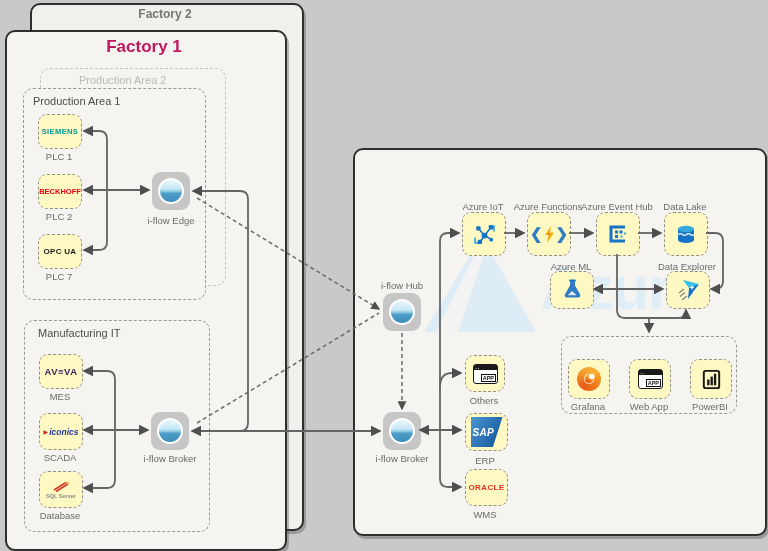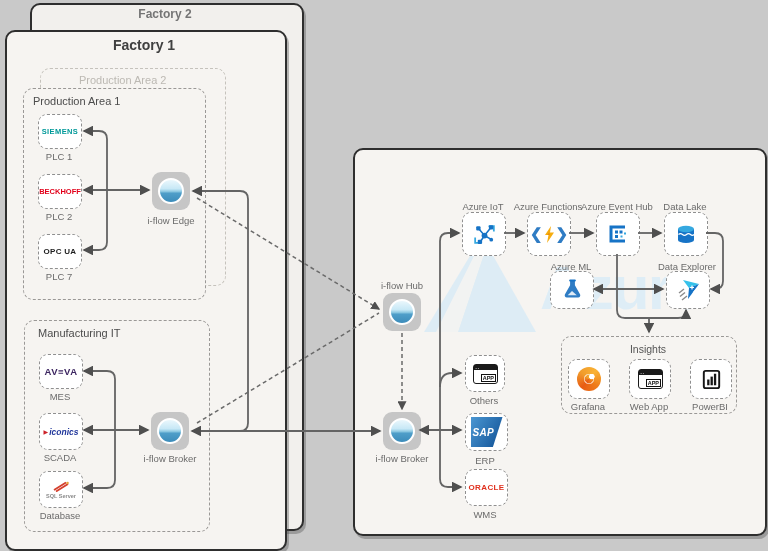--- a/index.html
+++ b/index.html
@@ -1,24 +1,24 @@
 <!DOCTYPE html>
 <html><head>
 <meta charset="utf-8">
 <style>
   html,body{margin:0;padding:0;background:#c9c9c9;font-family:"Liberation Sans",sans-serif;}
   #canvas{position:relative;width:768px;height:551px;background:#c9c9c9;overflow:hidden;}
   .abs{position:absolute;}
   .card{position:absolute;background:#f6f4f1;border:2px solid #2e2e2e;border-radius:10px;box-shadow:2px 3px 0 rgba(70,70,70,.35);}
-  .card-title{position:absolute;font-weight:bold;font-size:14px;color:#404040;text-align:center;}
+  .card-title{position:absolute;font-weight:bold;font-size:17px;color:#be185d;text-align:center;}
   .region{position:absolute;border:1.5px dashed #9a9896;border-radius:10px;background:transparent;}
   .region.opaque{background:#f6f4f1;}
   .region-label{position:absolute;font-size:11px;color:#4c4c4c;}
   .region-label.ghost{color:#bcb9b3;}
-  .node{position:absolute;background:#ffffff;border:1.4px dashed #8f8f8f;border-radius:9px;display:flex;align-items:center;justify-content:center;flex-direction:column;}
+  .node{position:absolute;background:#fef9c3;border:1.4px dashed #8f8f8f;border-radius:9px;display:flex;align-items:center;justify-content:center;flex-direction:column;}
   .node-label{position:absolute;font-size:9.5px;color:#6b6b6b;text-align:center;white-space:nowrap;}
   .ibox{position:absolute;width:38px;height:38px;background:#c6c6c6;border-radius:9px;display:flex;align-items:center;justify-content:center;}
   .sphere{width:26px;height:26px;border-radius:50%;border:2.5px solid #fff;box-sizing:border-box;
     background:linear-gradient(180deg,#eaf7fc 0%,#c7e8f6 40%,#8ec9e2 52%,#4f9ec9 60%,#3c8cba 100%);}
   .logo-txt{font-weight:bold;white-space:nowrap;}
   .siemens{color:#009999;font-size:7.5px;letter-spacing:.4px;}
   .beckhoff{color:#e2001a;font-size:7.5px;}
   .opcua{color:#1d1d1d;font-size:8px;letter-spacing:.3px;}
   .aveva{color:#3c2560;font-size:9.5px;letter-spacing:.5px;}
   .iconics{color:#21379b;font-size:8.5px;font-style:italic;font-weight:800;}
@@ -187,21 +187,20 @@
   <div class="node z6" style="left:666px;top:271px;width:42px;height:36px;">
     <svg width="27" height="26" viewBox="0 0 27 26">
       <path d="M4,16 l5,-4 M5,19.5 l5,-4 M7,23 l5,-4" stroke="#8a8a8a" stroke-width="1.4" fill="none"></path>
       <polygon points="8,3 24,7 14,11" fill="#35c1ea"></polygon>
       <polygon points="14,11 24,7 13,22" fill="#1673c6"></polygon>
       <path d="M17,8.5 v4 M15,10.5 h4 M20,13 v3 M18.5,14.5 h3" stroke="#fff" stroke-width="1.2"></path>
     </svg>
   </div>
 
   <div class="region z5" style="left:561px;top:336px;width:174px;height:76px;"></div>
-  <div class="node-label z6" style="left:561px;top:343px;width:174px;font-size:10.5px;color:#555;">Insights</div>
 
   <div class="node z6" style="left:568px;top:359px;width:40px;height:38px;">
     <div class="grafana"></div>
   </div>
   <div class="node-label z6" style="left:556px;top:401px;width:64px;">Grafana</div>
 
   <div class="node z6" style="left:629px;top:359px;width:40px;height:38px;">
     <div class="appwin">
       <div class="bar"></div>
         <div class="dots">--</div>

